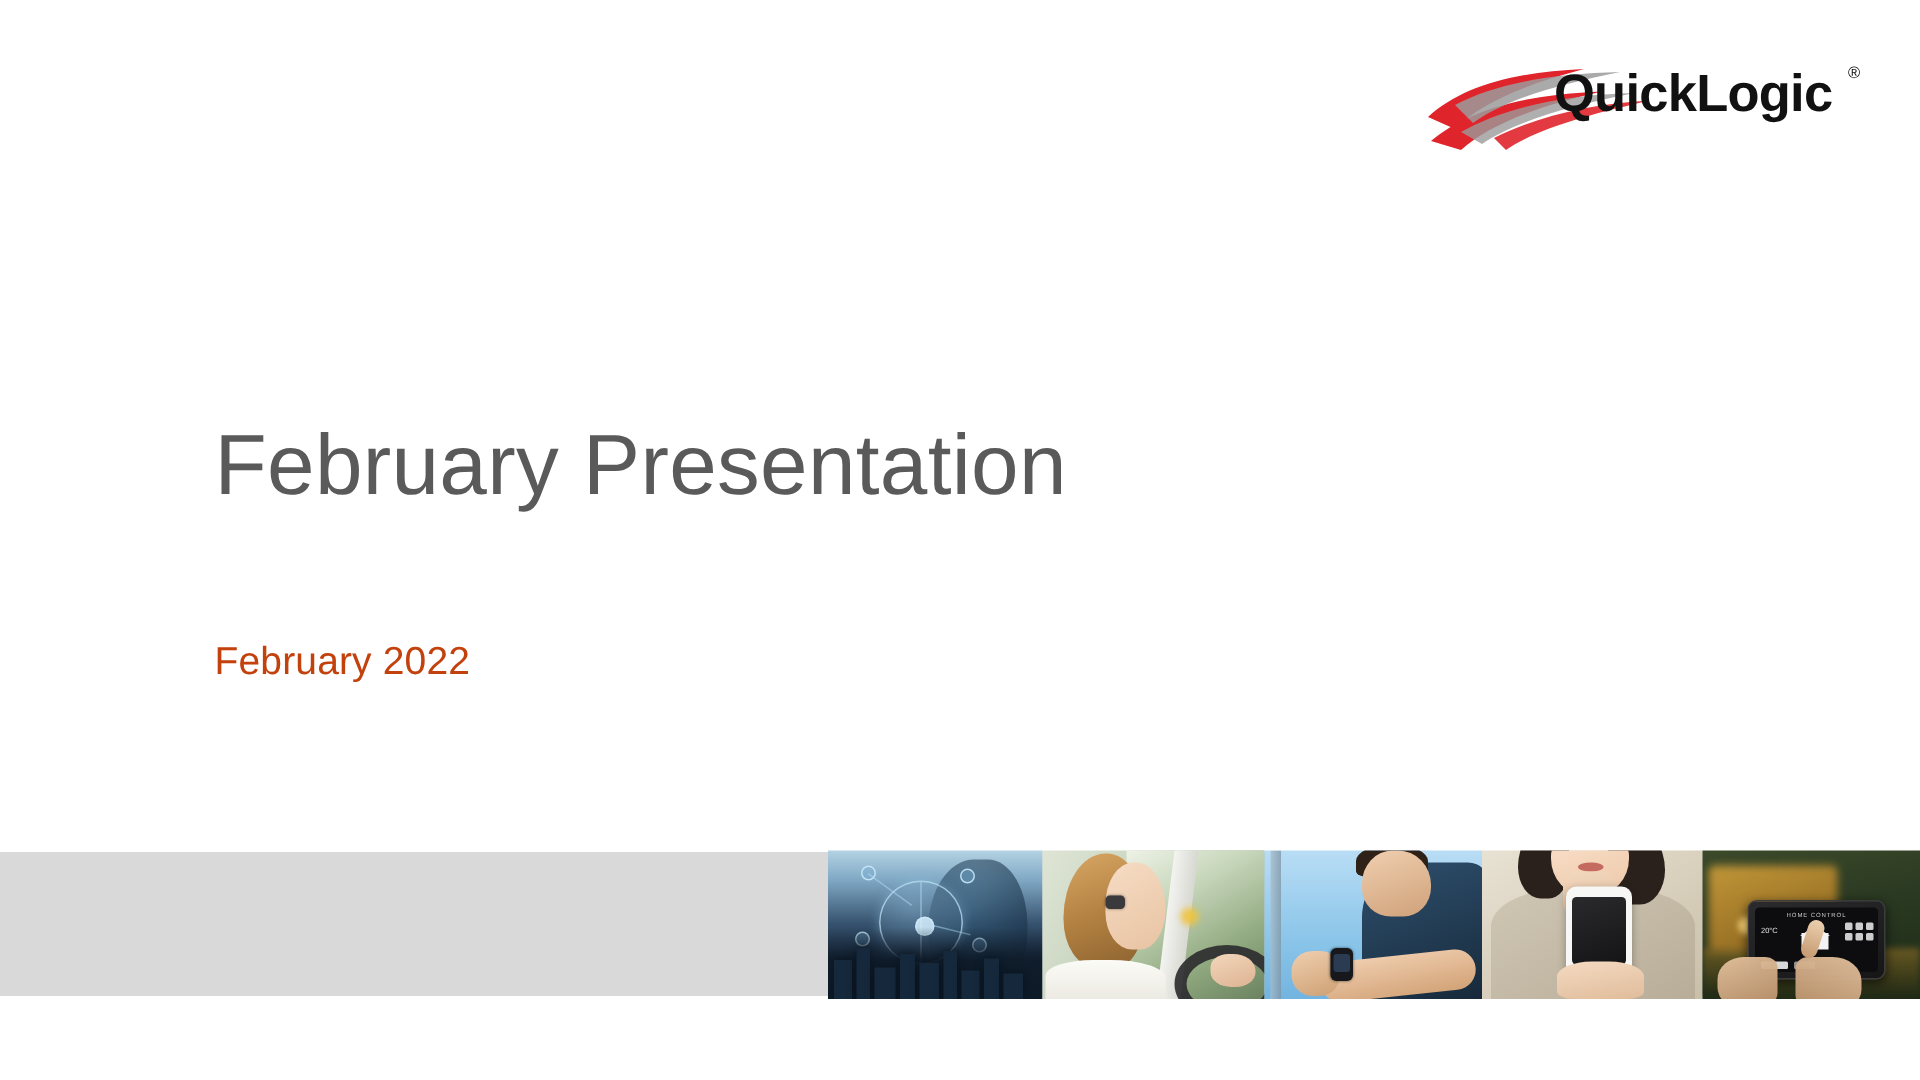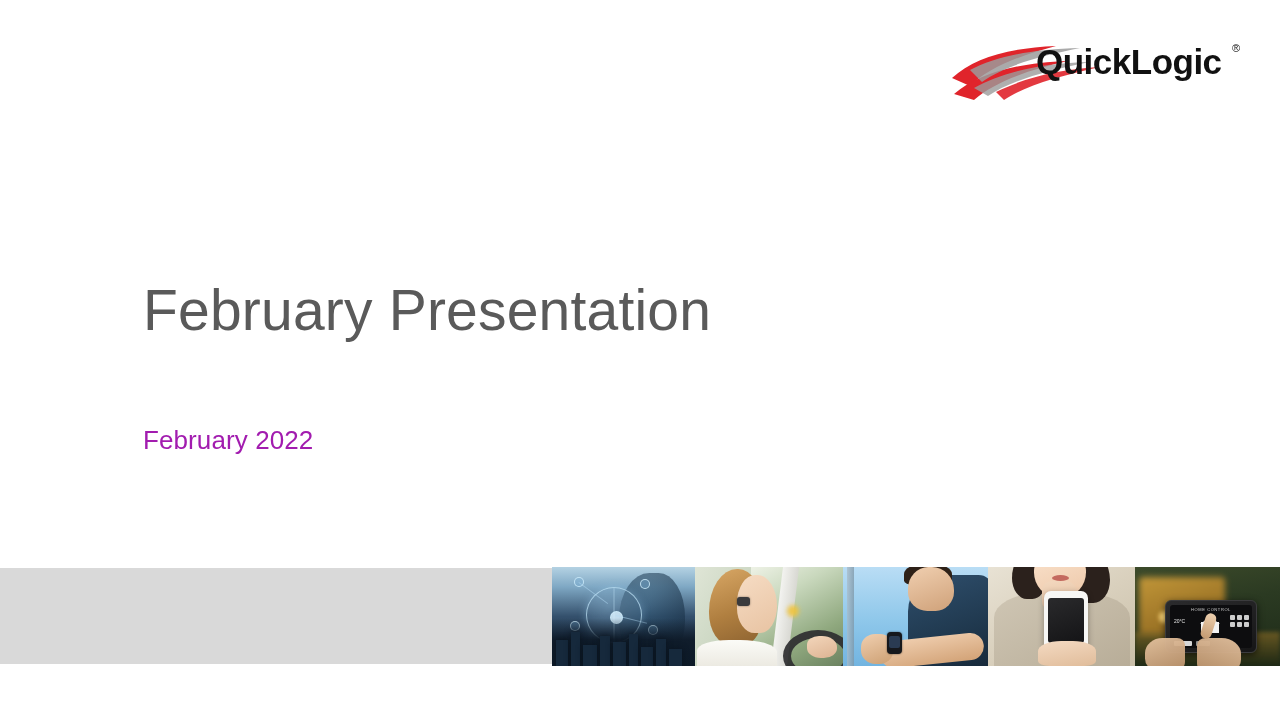--- a/index.html
+++ b/index.html
@@ -41,21 +41,21 @@
     white-space:nowrap;
   }
   .slide-subtitle {
     position:absolute;
     left:143px;
     top:423px;
     font-family:"Liberation Sans", sans-serif;
     font-size:26px;
     line-height:34px;
     font-weight:400;
-    color:#a21caf;
+    color:#c2410c;
     letter-spacing:0.1px;
     white-space:nowrap;
   }
 
   
   .bottom-band {
     position:absolute;
     left:0; top:568px;
     width:1280px; height:96px;
     background:#d9d9d9;

